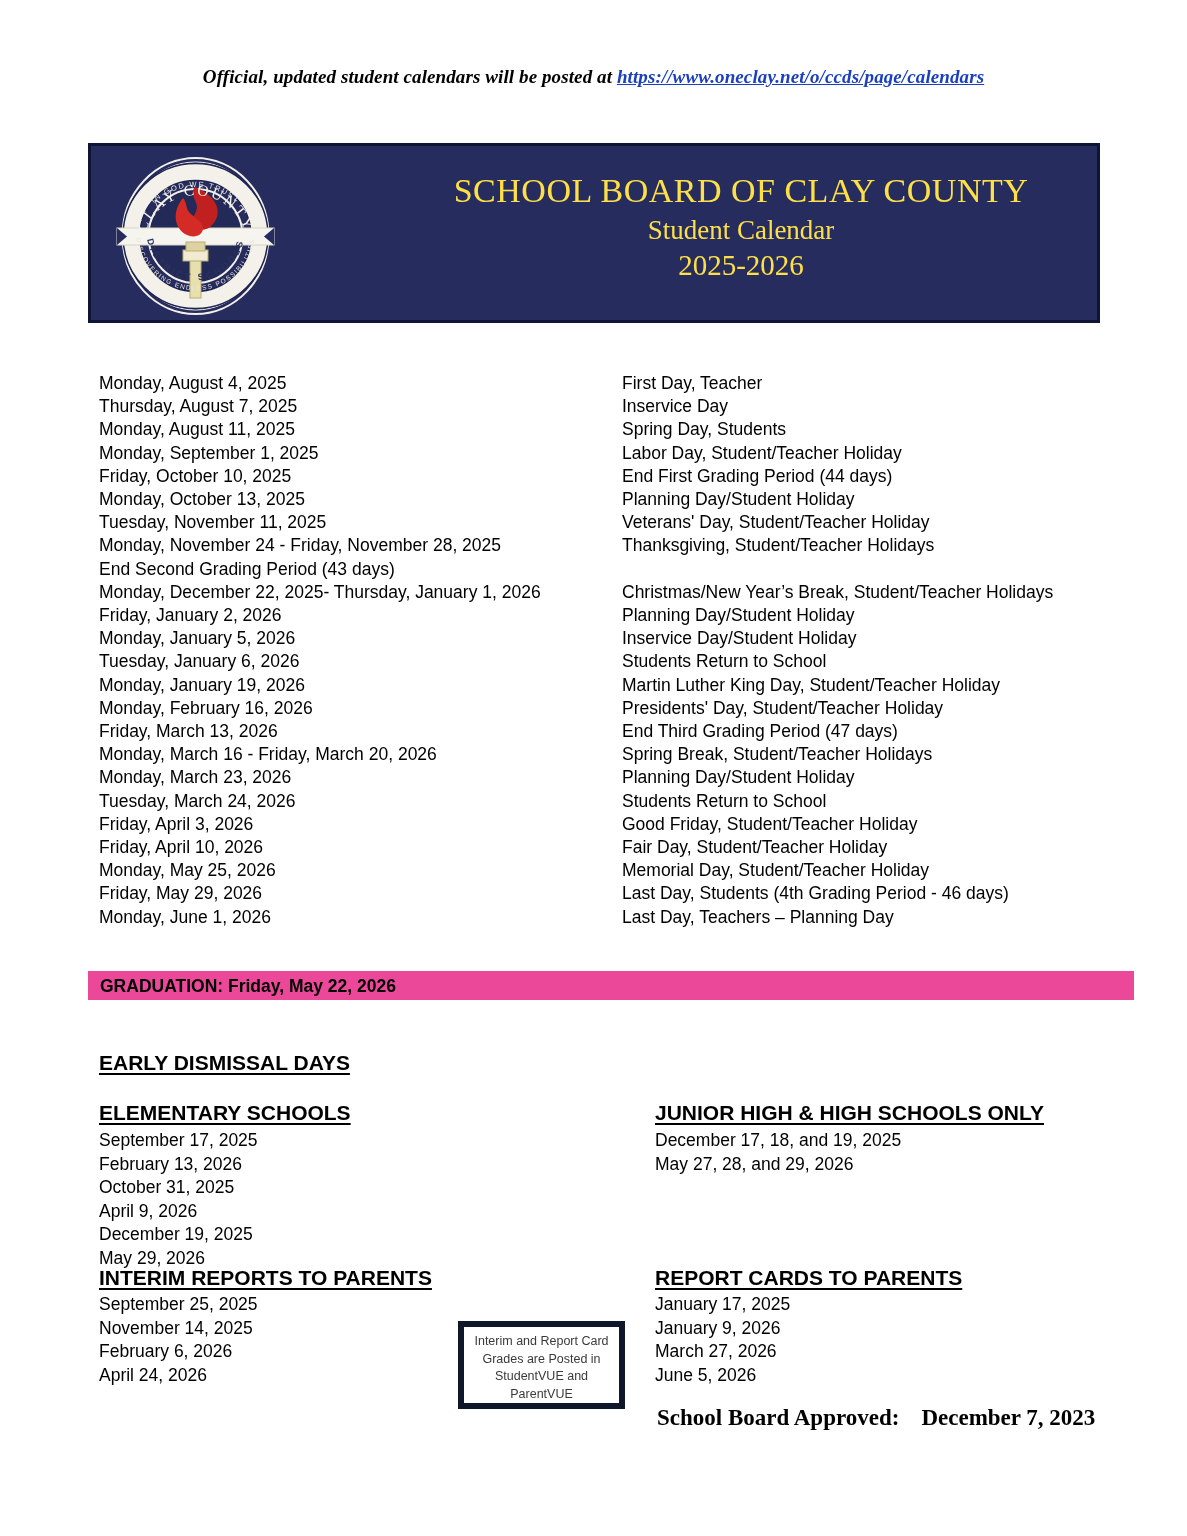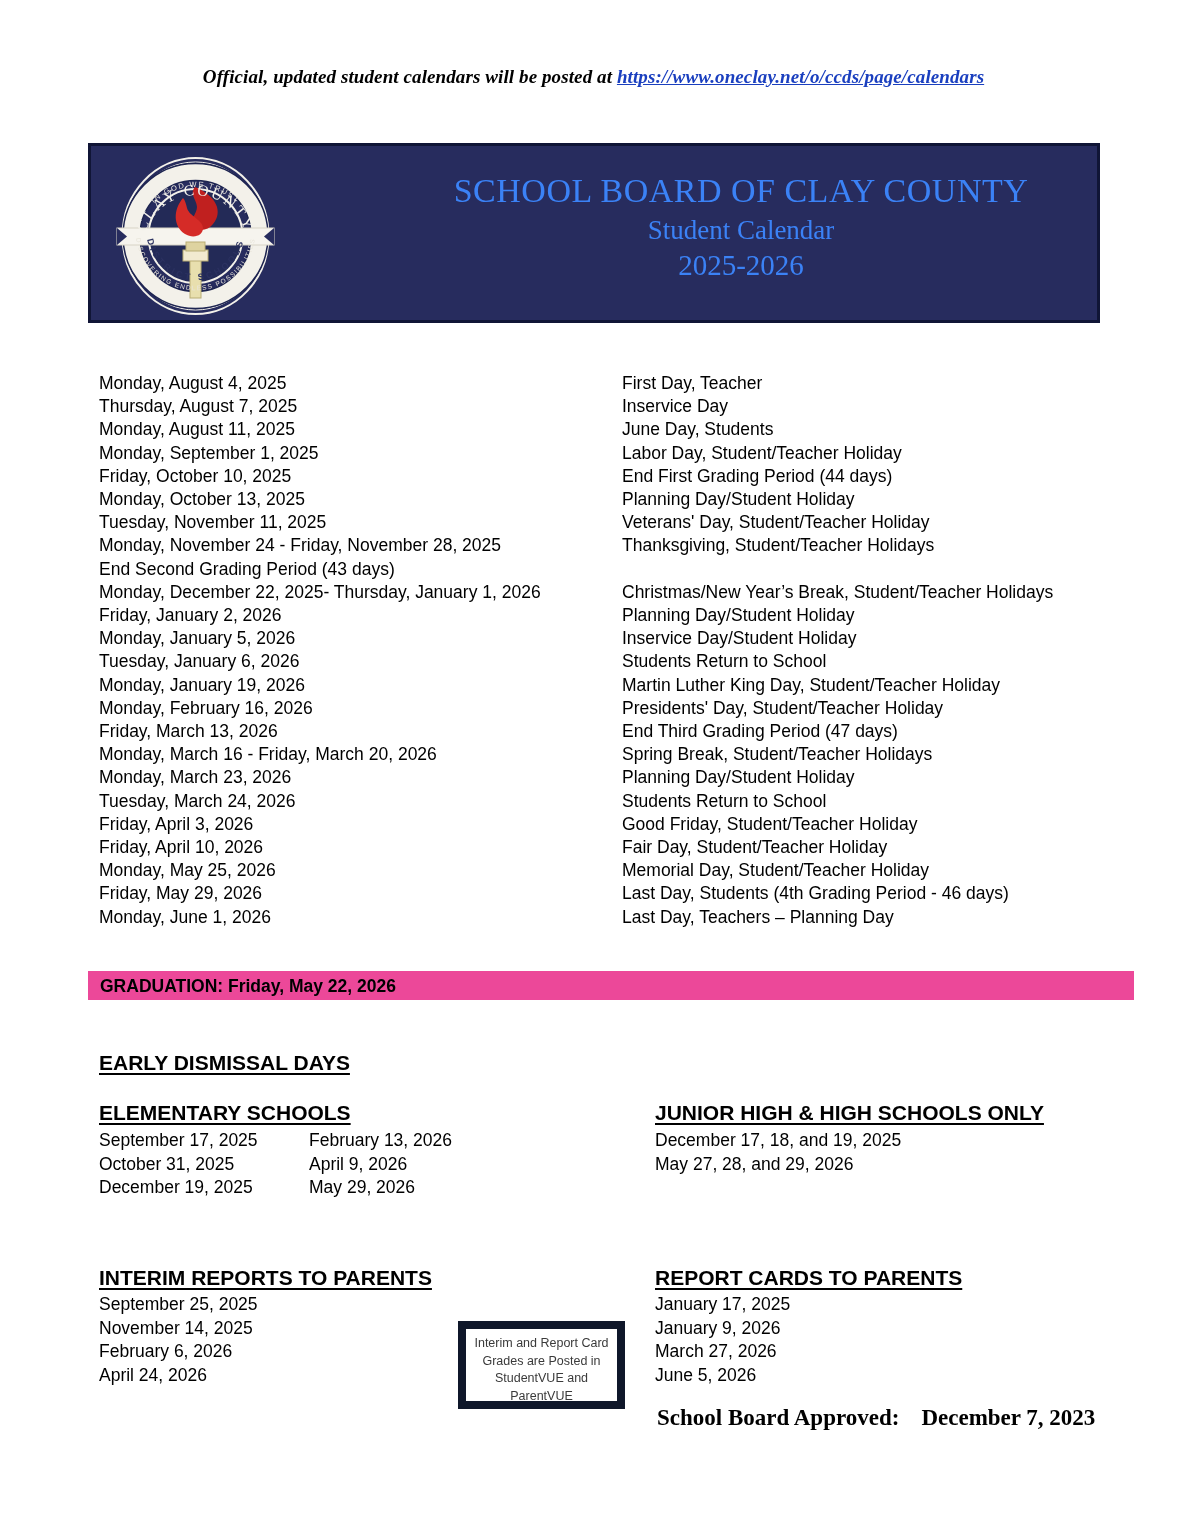--- a/index.html
+++ b/index.html
@@ -47,21 +47,21 @@
     border: 3px solid #101536;
     box-sizing: border-box;
     overflow: hidden;
   }
   .banner-titles {
     position: absolute;
     left: 300px;
     top: 24px;
     width: 700px;
     text-align: center;
-    color: #3b82f6;
+    color: #fde047;
     font-family: "Liberation Serif", serif;
   }
   .banner-title-1 {
     font-size: 34px;
     letter-spacing: .5px;
     line-height: 42px;
     white-space: nowrap;
   }
   .banner-title-2 {
     font-size: 27px;
@@ -134,32 +134,32 @@
   .col-list {
     position: absolute;
     font-size: 17.5px;
     line-height: 23.5px;
   }
   .elem-dates  { left: 99px;  top: 1129px; width: 480px; }
   .jhhs-dates  { left: 655px; top: 1129px; width: 460px; }
   .interim-dates { left: 99px;  top: 1293px; width: 400px; }
   .report-dates  { left: 655px; top: 1293px; width: 400px; }
 
-  .two-col-row { display: flex; white-space: nowrap; }
+  .two-col-row { display: flex; white-space: nowrap; flex-direction: column; }
   .two-col-row .c1 { width: 210px; flex: none; }
   .two-col-row .c2 { flex: 1; }
 
   
   .vue-box {
     position: absolute;
     left: 458px;
     top: 1321px;
     width: 167px;
     height: 88px;
-    border: 8px solid #0f172a;
+    border: 6px solid #0f172a;
     box-sizing: border-box;
     text-align: center;
     font-size: 12.5px;
     line-height: 17.5px;
     color: #3a3a3a;
     padding-top: 6px;
   }
 
   
   .approved {
@@ -237,21 +237,21 @@
     <div class="date-row">
       <div class="date-when">Monday, August 4, 2025</div>
       <div class="date-what">First Day, Teacher</div>
     </div>
     <div class="date-row">
       <div class="date-when">Thursday, August 7, 2025</div>
       <div class="date-what">Inservice Day</div>
     </div>
     <div class="date-row">
       <div class="date-when">Monday, August 11, 2025</div>
-      <div class="date-what">June Day, Students</div>
+      <div class="date-what">Spring Day, Students</div>
     </div>
     <div class="date-row">
       <div class="date-when">Monday, September 1, 2025</div>
       <div class="date-what">Labor Day, Student/Teacher Holiday</div>
     </div>
     <div class="date-row">
       <div class="date-when">Friday, October 10, 2025</div>
       <div class="date-what">End First Grading Period (44 days)</div>
     </div>
     <div class="date-row">

